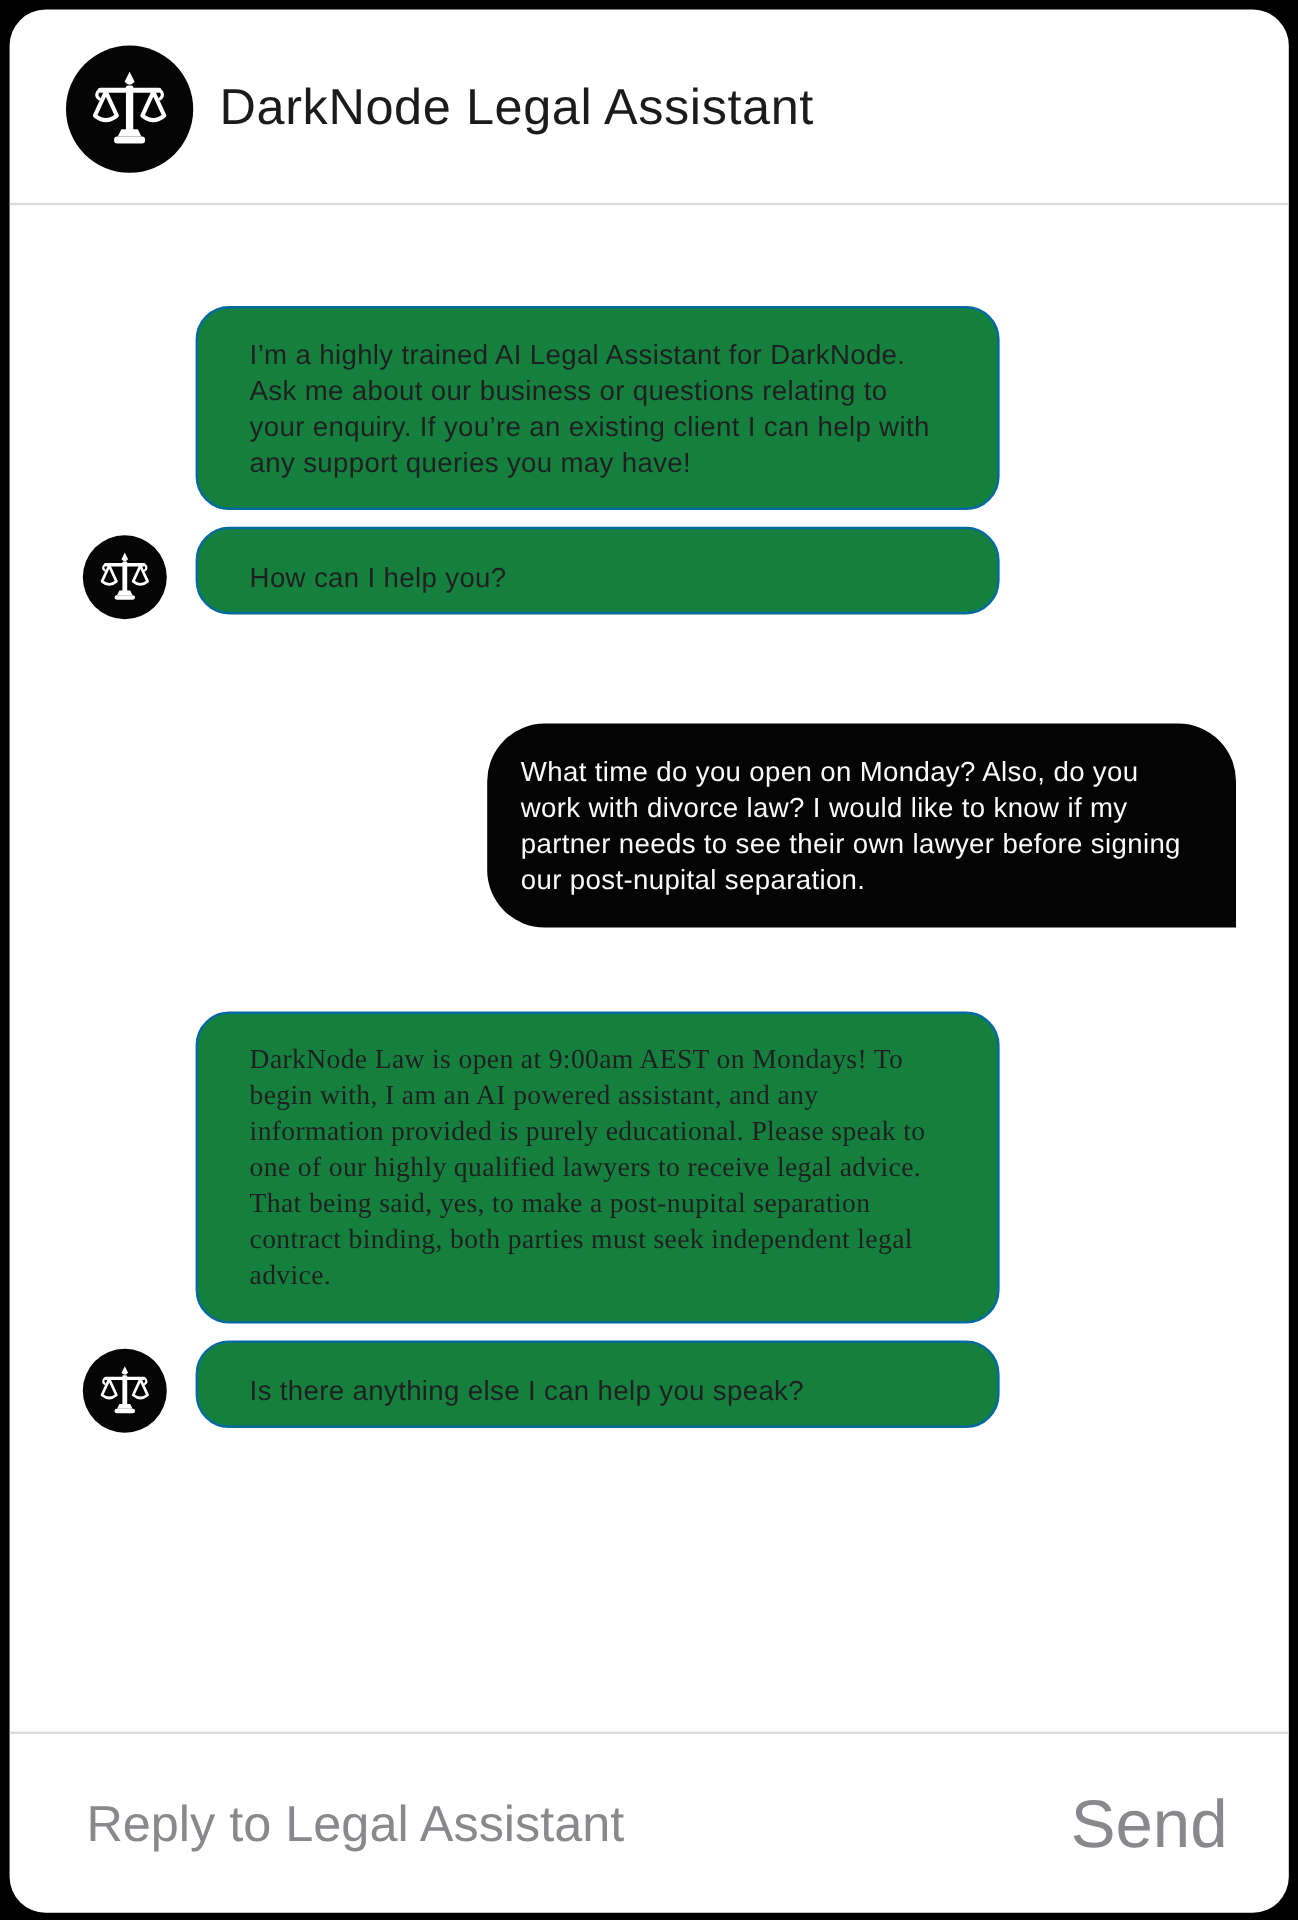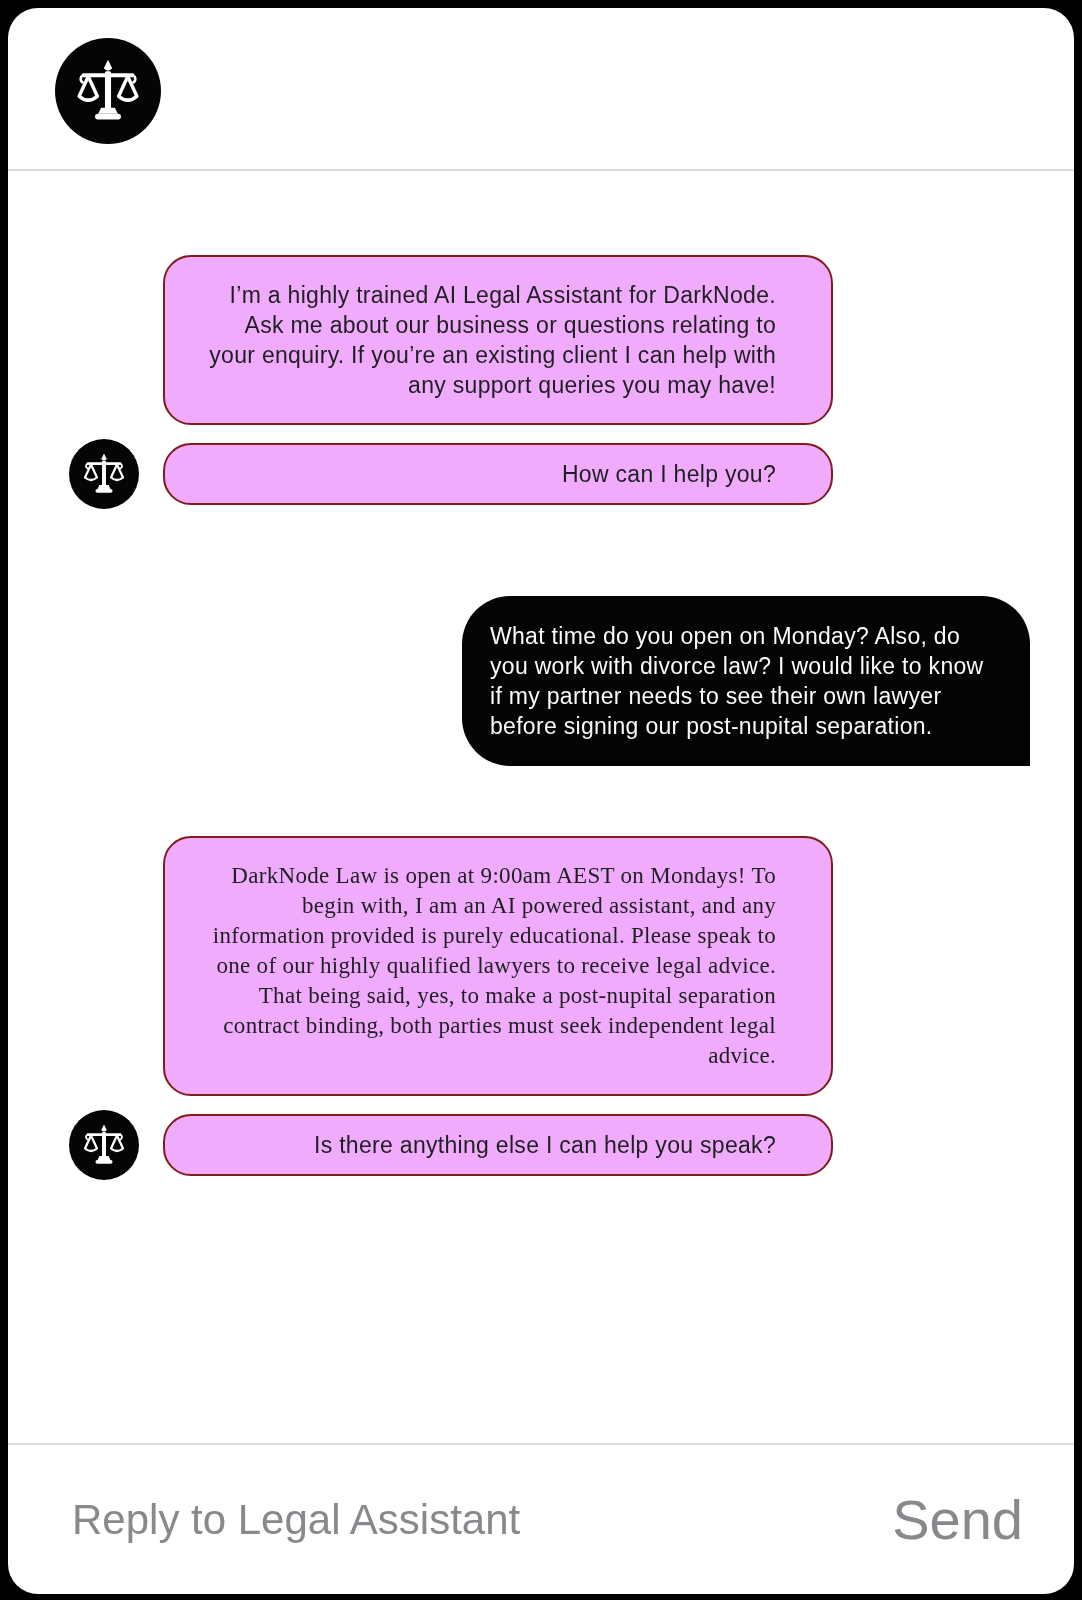--- a/index.html
+++ b/index.html
@@ -87,32 +87,31 @@
   .bubble {
     box-sizing: border-box;
     font-size: 23px;
     line-height: 30px;
     letter-spacing: 0.3px;
     color: #1f1f21;
     white-space: normal;
   }
   .bubble.assistant {
     width: 670px;
-    background: #f0abfc;
-    border: 2px solid #7f1d1d;
+    background: #15803d;
+    border: 2px solid #0369a1;
     border-radius: 28px;
     padding: 23px 55px 23px 43px;
-    text-align: right;
   }
   .bubble.assistant.single {
-    padding-top: 14px;
+    padding-top: 25px;
     padding-bottom: 14px;
   }
   .bubble.user {
-    width: 568px;
+    width: 624px;
     margin-right: 44px;
     background: #040404;
     color: #fafafa;
     border-radius: 48px 48px 0 48px;
     padding: 25px 28px;
   }
 
   
   .composer {
     position: absolute;
@@ -159,20 +158,21 @@
     </g>
     <g fill="#ffffff">
       <rect x="15" y="26.5" width="70" height="5.5" rx="2.75"></rect>
       <path d="M50 9 L44.5 20 Q50 26.5 55.5 20 Z"></path>
       <rect x="46" y="24" width="8" height="50" rx="2"></rect>
       <path d="M41 72 L59 72 L63 80 L37 80 Z"></path>
       <rect x="33" y="80" width="34" height="7.5" rx="3.5"></rect>
     </g>
   </svg>
       </div>
+    <h1 class="app-title">DarkNode Legal Assistant</h1>
   </div>
 
   <div class="divider top"></div>
 
   <div class="chat" id="chat">
       <div class="row assistant">
         <div class="avatar-slot"></div>
         <div class="bubble assistant">I’m a highly trained AI Legal Assistant for DarkNode. Ask me about our business or questions relating to your enquiry. If you’re an existing client I can help with any support queries you may have!</div>
       </div>
       <div class="row assistant">

